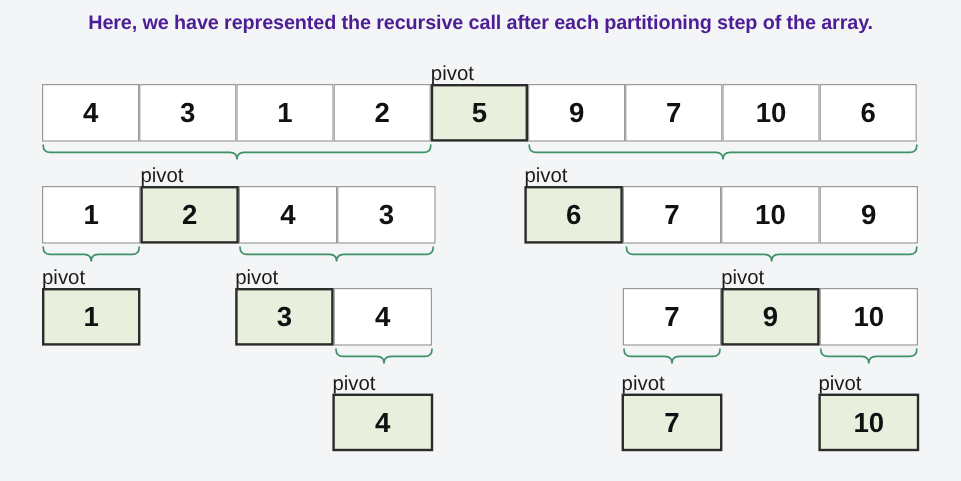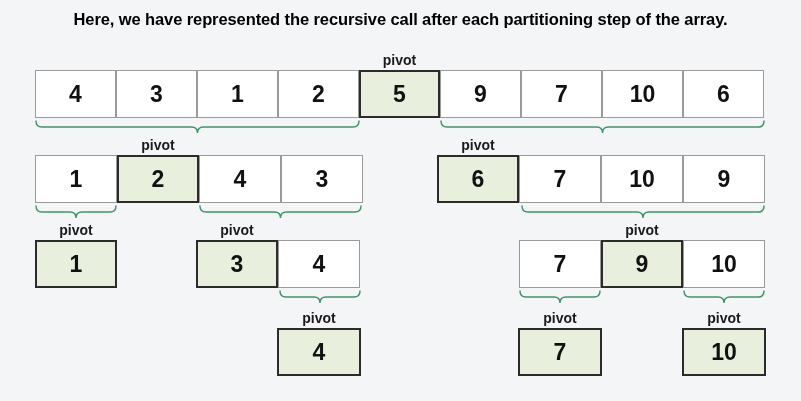--- a/index.html
+++ b/index.html
@@ -19,21 +19,21 @@
     height: 401px;
   }
   .title {
     position: absolute;
     left: 0;
     top: 10px;
     width: 801px;
     text-align: center;
     font-size: 16.5px;
     font-weight: bold;
-    color: #000000;
+    color: #4c1d95;
     letter-spacing: -0.1px;
     white-space: nowrap;
   }
   .cell {
     position: absolute;
     box-sizing: border-box;
     background: #ffffff;
     border: 1.2px solid #9a9a9a;
     color: #111111;
     font-size: 23px;
@@ -43,24 +43,23 @@
     justify-content: center;
     font-family: "Liberation Sans", sans-serif;
   }
   .cell.pivot {
     background: #e8f0dd;
     border: 2px solid #2b2b2b;
     z-index: 5;
   }
   .pivot-label {
     position: absolute;
-    font-size: 14px;
-    font-weight: bold;
+    font-size: 17px;
+    font-weight: normal;
     color: #1b1b1b;
-    text-align: center;
     white-space: nowrap;
     font-family: "Liberation Sans", sans-serif;
   }
   .brace {
     position: absolute;
     pointer-events: none;
   }
   .brace svg {
     display: block;
     overflow: visible;

